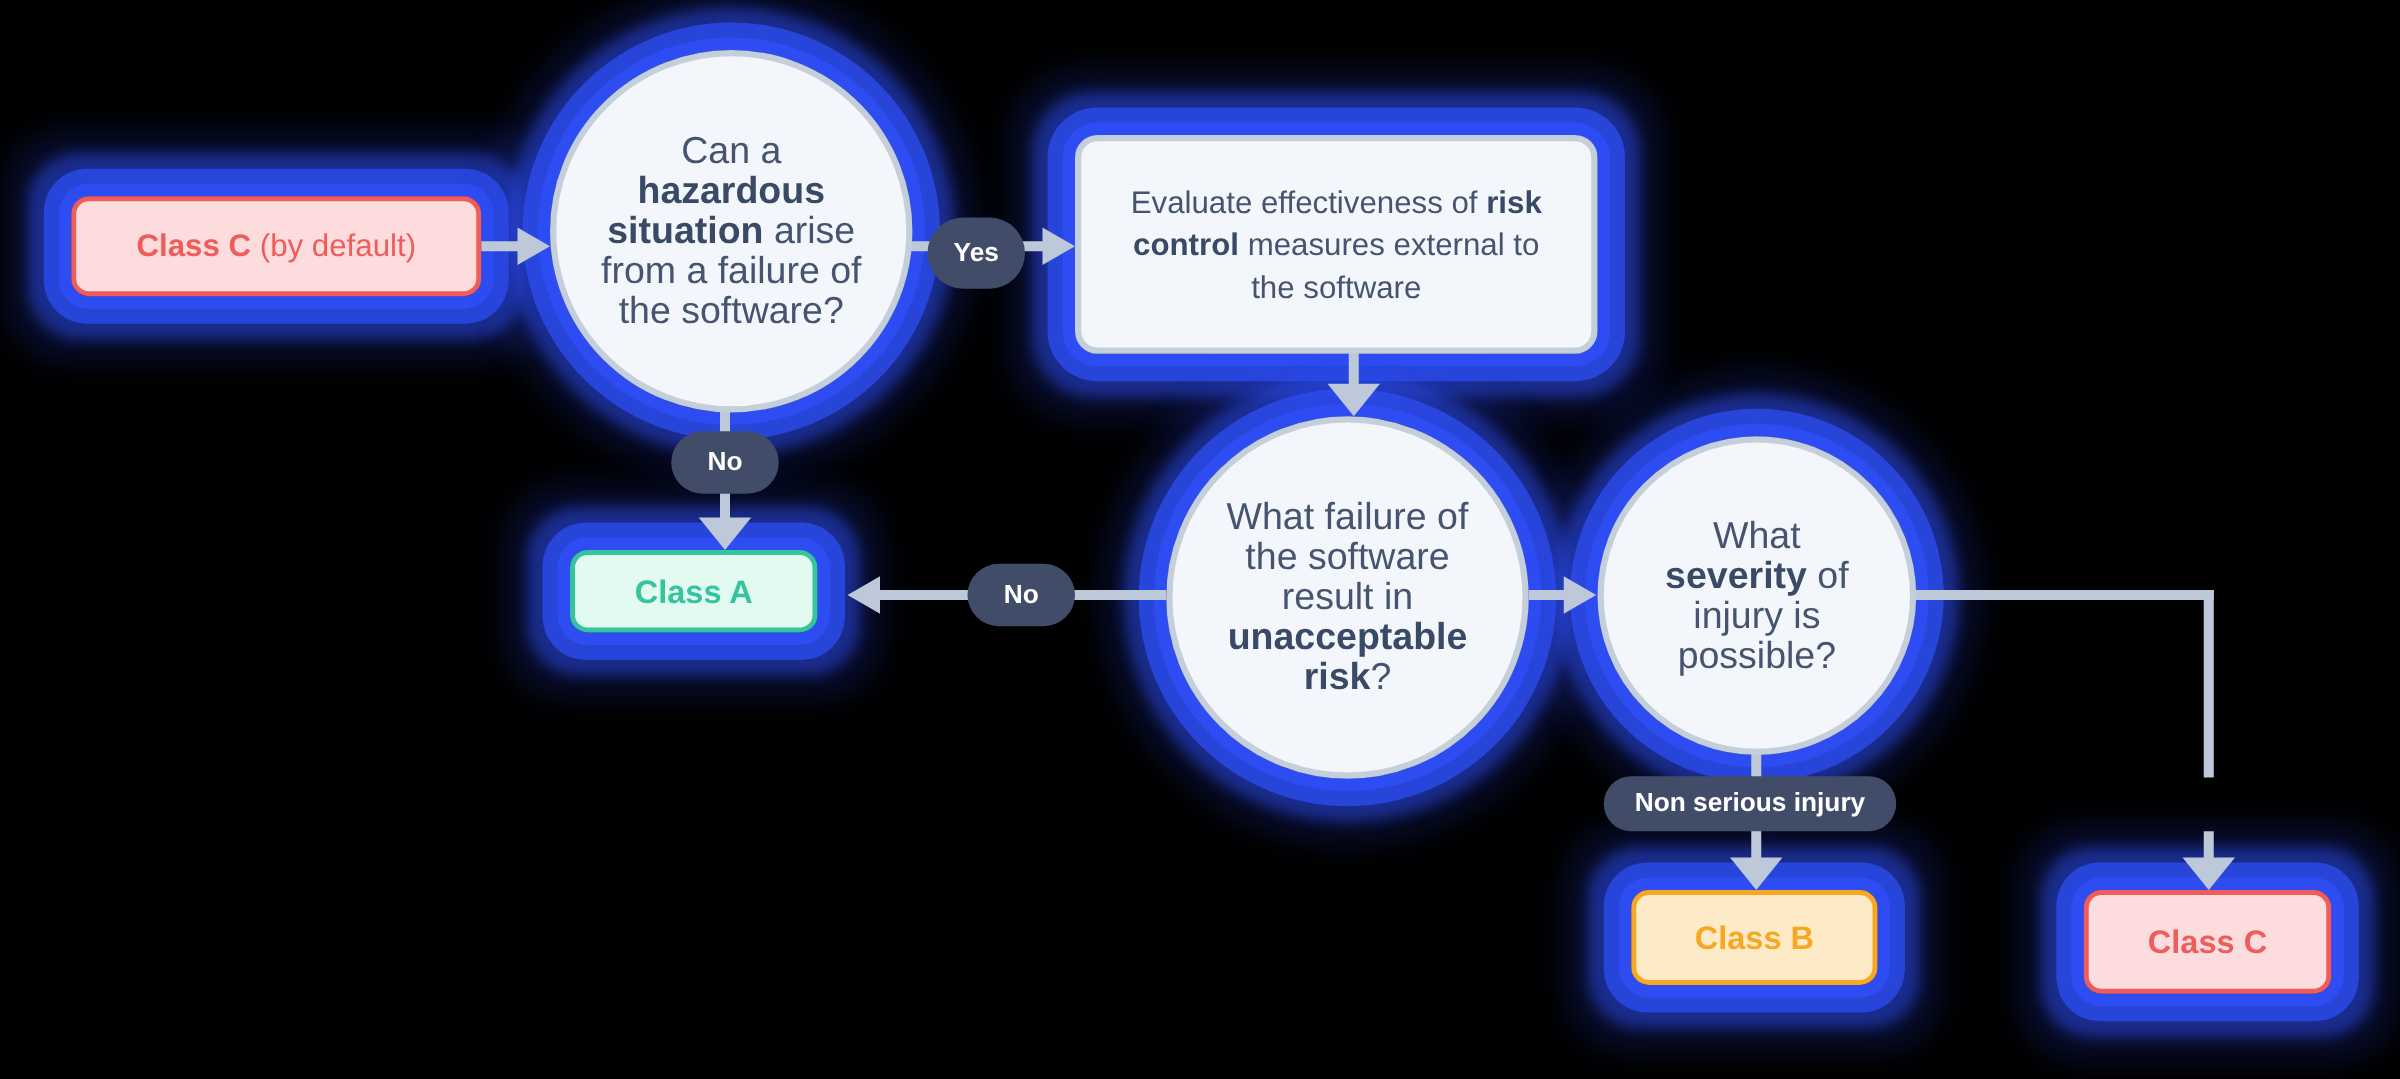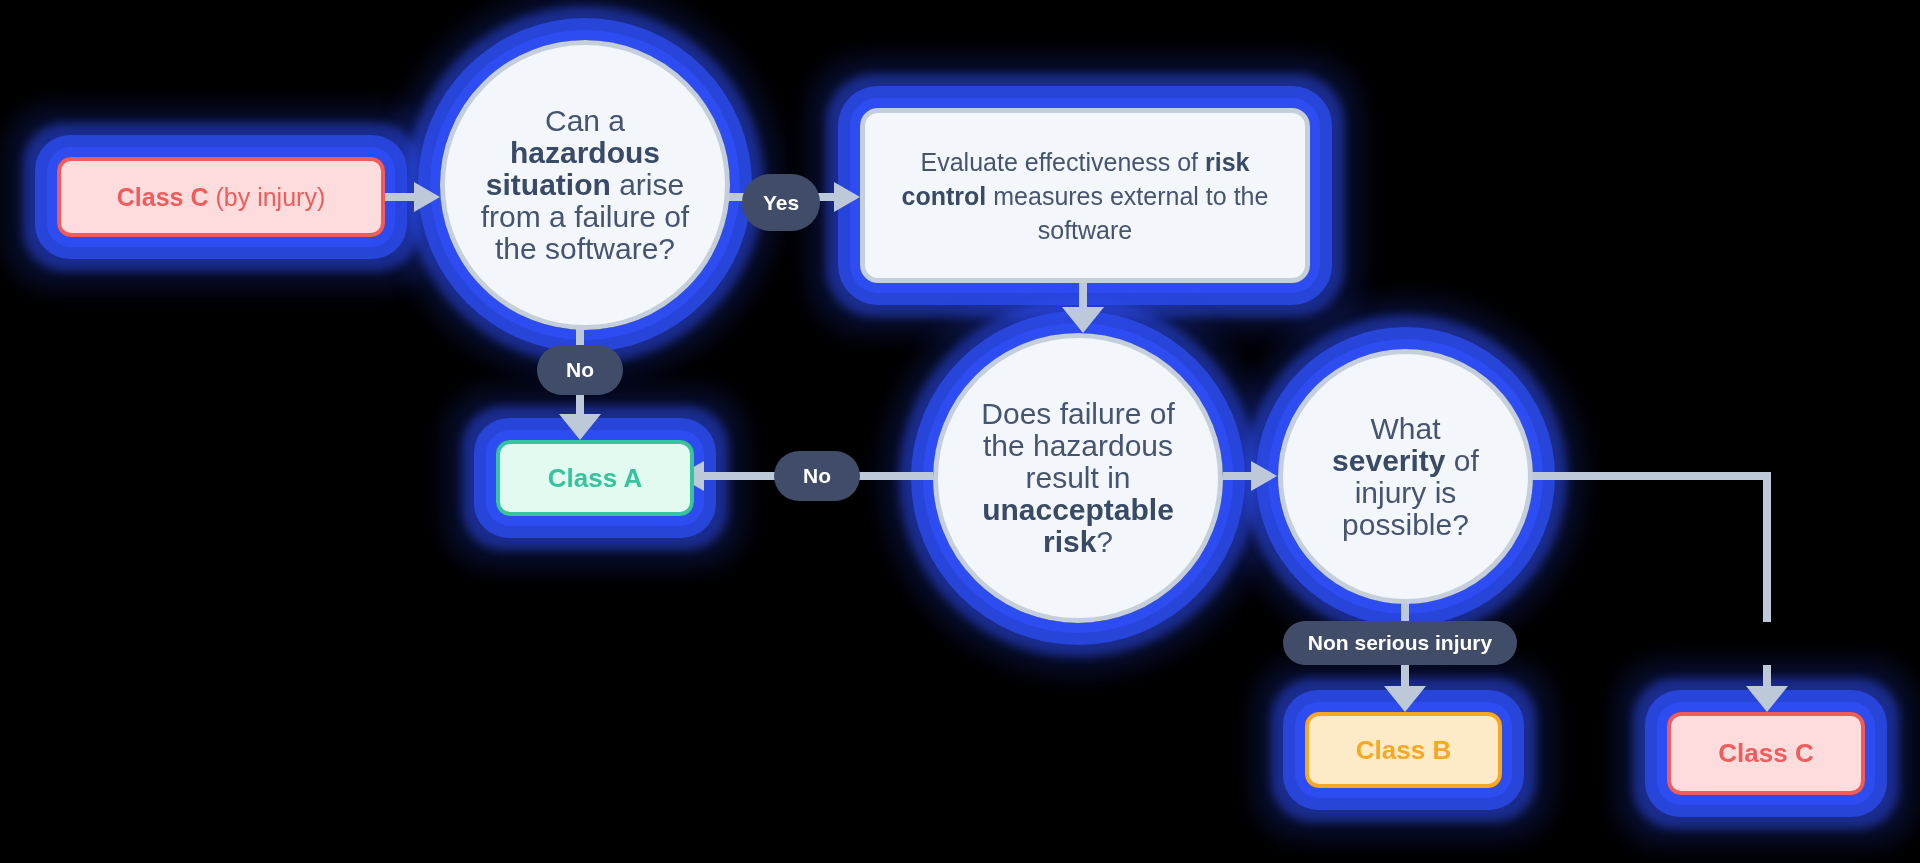--- a/index.html
+++ b/index.html
@@ -97,53 +97,53 @@
   <div class="head down" style="left:1384px; top:686px;"></div>
 
   <div class="shaft" style="left:1532px; top:472px; width:239px; height:8px;"></div>
   <div class="shaft" style="left:1763px; top:472px; width:8px; height:150px;"></div>
   <div class="shaft" style="left:1763px; top:665px; width:8px; height:23px;"></div>
   <div class="head down" style="left:1746px; top:686px;"></div>
 
   <div class="shape result red" style="left:57px; top:157px; width:328px; height:80px;">
     <div class="halo"></div>
     <div class="body">
-      <div class="result-label" style="font-size:25px;"><b>Class C</b><span class="result-sub"> (by injury)</span></div>
+      <div class="result-label" style="font-size:25px;"><b>Class C</b><span class="result-sub"> (by default)</span></div>
     </div>
   </div>
 
   <div class="shape decision" style="left:440px; top:40px; width:290px; height:290px;">
     <div class="halo"></div>
     <div class="body" style="padding:0 26px;">
       <div class="node-text"><span>Can a </span><b>hazardous situation</b><span> arise from a failure of the software?</span></div>
     </div>
   </div>
 
-  <div class="shape process" style="left:860px; top:108px; width:450px; height:175px;">
+  <div class="shape process" style="left:860px; top:108px; width:418px; height:175px;">
     <div class="halo"></div>
     <div class="body" style="padding:0 24px;">
       <div class="node-text"><span>Evaluate effectiveness of </span><b>risk control</b><span> measures external to the software</span></div>
     </div>
   </div>
 
   <div class="shape decision" style="left:933px; top:333px; width:290px; height:290px;">
     <div class="halo"></div>
     <div class="body" style="padding:0 24px;">
-      <div class="node-text"><span>Does failure of the hazardous result in </span><b>unacceptable risk</b><span>?</span></div>
+      <div class="node-text"><span>What failure of the software result in </span><b>unacceptable risk</b><span>?</span></div>
     </div>
   </div>
 
   <div class="shape decision" style="left:1278px; top:349px; width:255px; height:255px;">
     <div class="halo"></div>
     <div class="body" style="padding:0 38px;">
       <div class="node-text"><span>What </span><b>severity</b><span> of injury is possible?</span></div>
     </div>
   </div>
 
-  <div class="shape result teal" style="left:496px; top:440px; width:198px; height:76px;">
+  <div class="shape result teal" style="left:456px; top:440px; width:198px; height:66px;">
     <div class="halo"></div>
     <div class="body">
       <div class="result-label">Class A</div>
     </div>
   </div>
 
   <div class="shape result orange" style="left:1305px; top:712px; width:197px; height:76px;">
     <div class="halo"></div>
     <div class="body">
       <div class="result-label">Class B</div>

